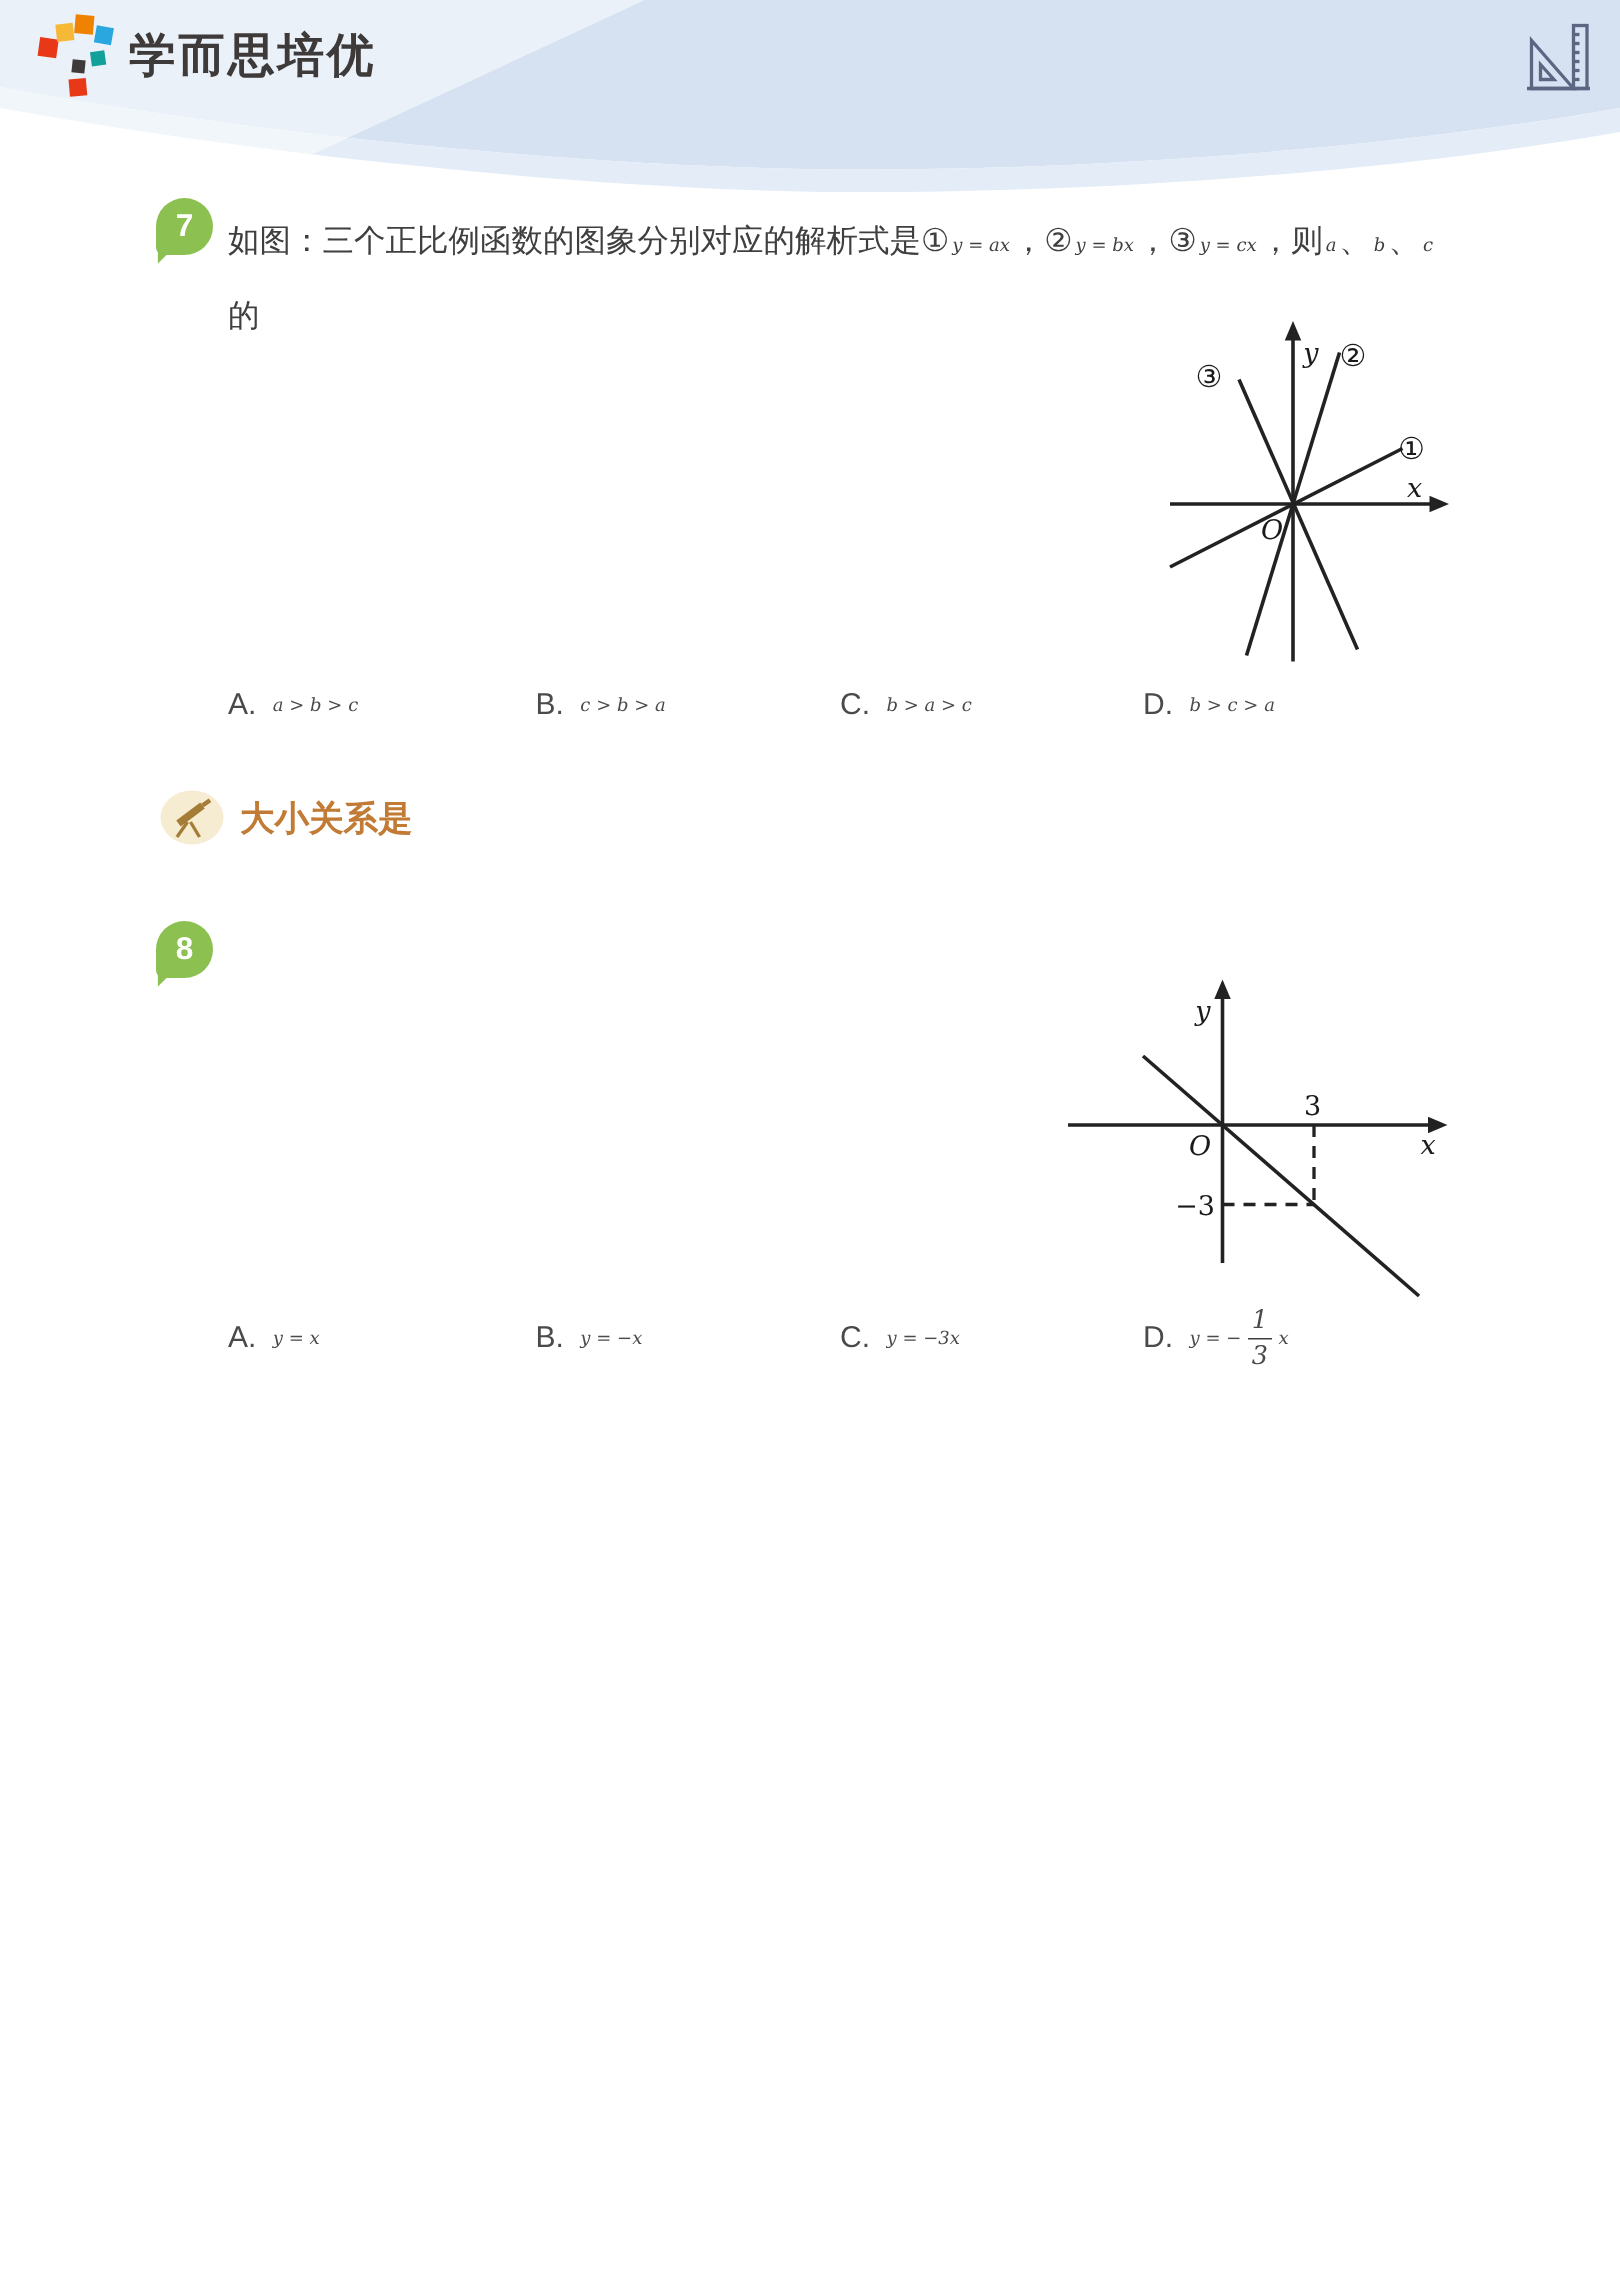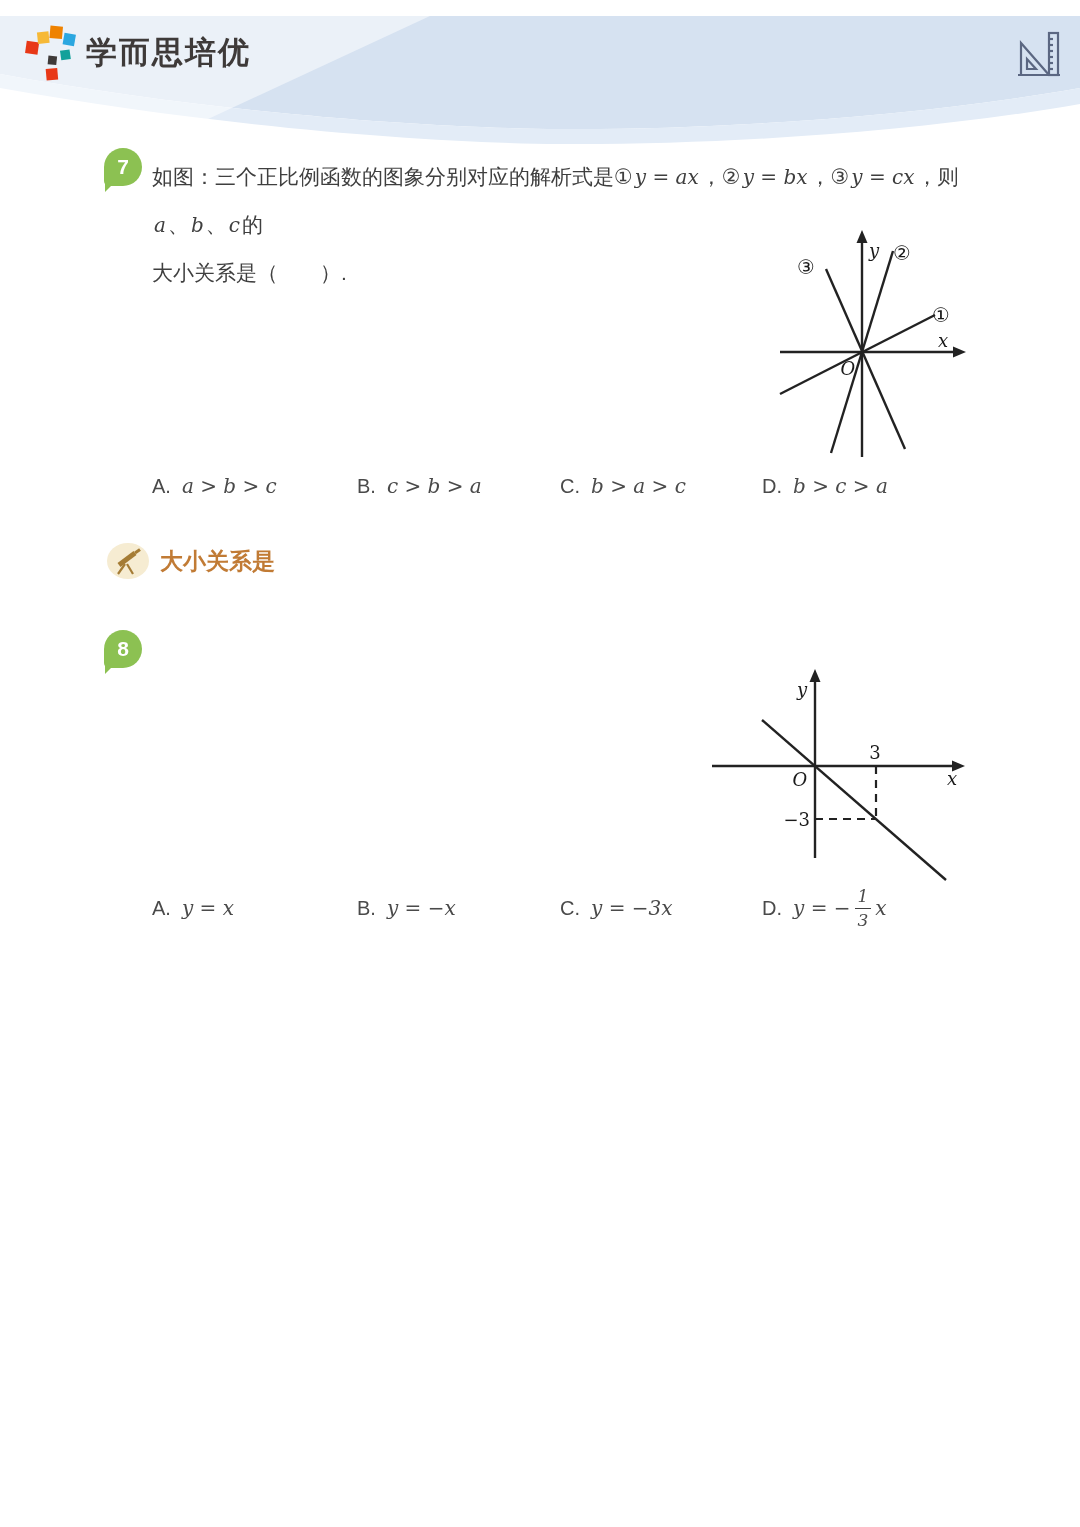--- a/index.html
+++ b/index.html
@@ -1,34 +1,34 @@
 <!DOCTYPE html>
 <html><head>
 <meta charset="utf-8">
 <style>
   html,body{margin:0;padding:0;background:#ffffff;}
-  .page{position:relative;width:1080px;height:1434px;margin:16px auto;background:#ffffff;overflow:hidden;
+  .page{position:relative;width:1080px;height:1434px;margin:0 auto;background:#ffffff;overflow:hidden;
         font-family:"Liberation Sans","DejaVu Sans",sans-serif;color:#3f3f3f;}
 
   
   .banner{position:absolute;left:0;top:0;width:1080px;height:130px;}
   .banner svg{display:block;}
   .logo{position:absolute;left:24px;top:8px;display:flex;align-items:center;gap:10px;}
   .logo-text{font-size:31px;font-weight:bold;color:#3e3a39;letter-spacing:2px;line-height:52px;}
   .ruler-icon{position:absolute;left:1012px;top:12px;}
 
   
   .badge{position:absolute;width:38px;height:38px;background:#8cc152;border-radius:19px 19px 19px 5px;
          color:#ffffff;font-size:21px;font-weight:bold;display:flex;align-items:center;justify-content:center;}
   .badge::after{content:"";position:absolute;left:1px;bottom:-6px;width:11px;height:11px;background:#8cc152;
          clip-path:polygon(0 0,100% 0,0 100%);}
 
   
   .qtext{position:absolute;left:152px;width:820px;font-size:21px;line-height:47px;color:#3f3f3f;}
-  .math{font-family:"DejaVu Serif","Liberation Serif",serif;font-style:italic;font-size:20px;margin:0 2px;}
+  .math{font-family:"DejaVu Serif","Liberation Serif",serif;font-style:italic;font-size:12px;margin:0 2px;}
   .cn{font-style:normal;}
 
   
   .graph{position:absolute;}
   .graph line,.graph path{stroke:#222222;fill:none;}
   .graph polygon{fill:#222222;stroke:none;}
   .gl{font-family:"DejaVu Serif","Liberation Serif",serif;font-style:italic;font-size:18px;fill:#1a1a1a;}
   .gt{font-family:"DejaVu Serif","Liberation Serif",serif;font-size:18px;fill:#1a1a1a;}
   .gc{font-family:"DejaVu Sans","Liberation Sans",sans-serif;font-size:20px;fill:#1a1a1a;}
 
@@ -83,21 +83,20 @@
         <path d="M9,47 L9,15 L37,47 Z"></path>
         <path d="M15,41 L15,31 L24,41 Z"></path>
         <line x1="6" y1="47" x2="48" y2="47"></line>
       </g>
     </svg>
   </div>
 
   <div class="badge" style="left:104px;top:132px;">7</div>
   <div class="qtext" style="top:137px;">
     <div class="qline"><span class="cn">如图：三个正比例函数的图象分别对应的解析式是①</span><span class="math">y = ax</span><span class="cn">，②</span><span class="math">y = bx</span><span class="cn">，③</span><span class="math">y = cx</span><span class="cn">，则</span><span class="math">a</span><span class="cn">、</span><span class="math">b</span><span class="cn">、</span><span class="math">c</span><span class="cn">的</span></div>
-    <div class="qline">大小关系是（　　）.</div>
   </div>
 
   <svg class="graph" style="left:775px;top:213px;" width="192" height="234" viewBox="0 0 192 234">
     <line x1="5" y1="123" x2="180" y2="123" stroke-width="2.4"></line>
     <polygon points="178,117.5 191,123 178,128.5"></polygon>
     <line x1="87" y1="228" x2="87" y2="10" stroke-width="2.4"></line>
     <polygon points="81.5,14 87,1 92.5,14"></polygon>
     <line x1="5" y1="165" x2="160" y2="86" stroke-width="2.4"></line>
     <line x1="56" y1="224" x2="118" y2="22" stroke-width="2.4"></line>
     <line x1="51" y1="40" x2="130" y2="220" stroke-width="2.4"></line>

